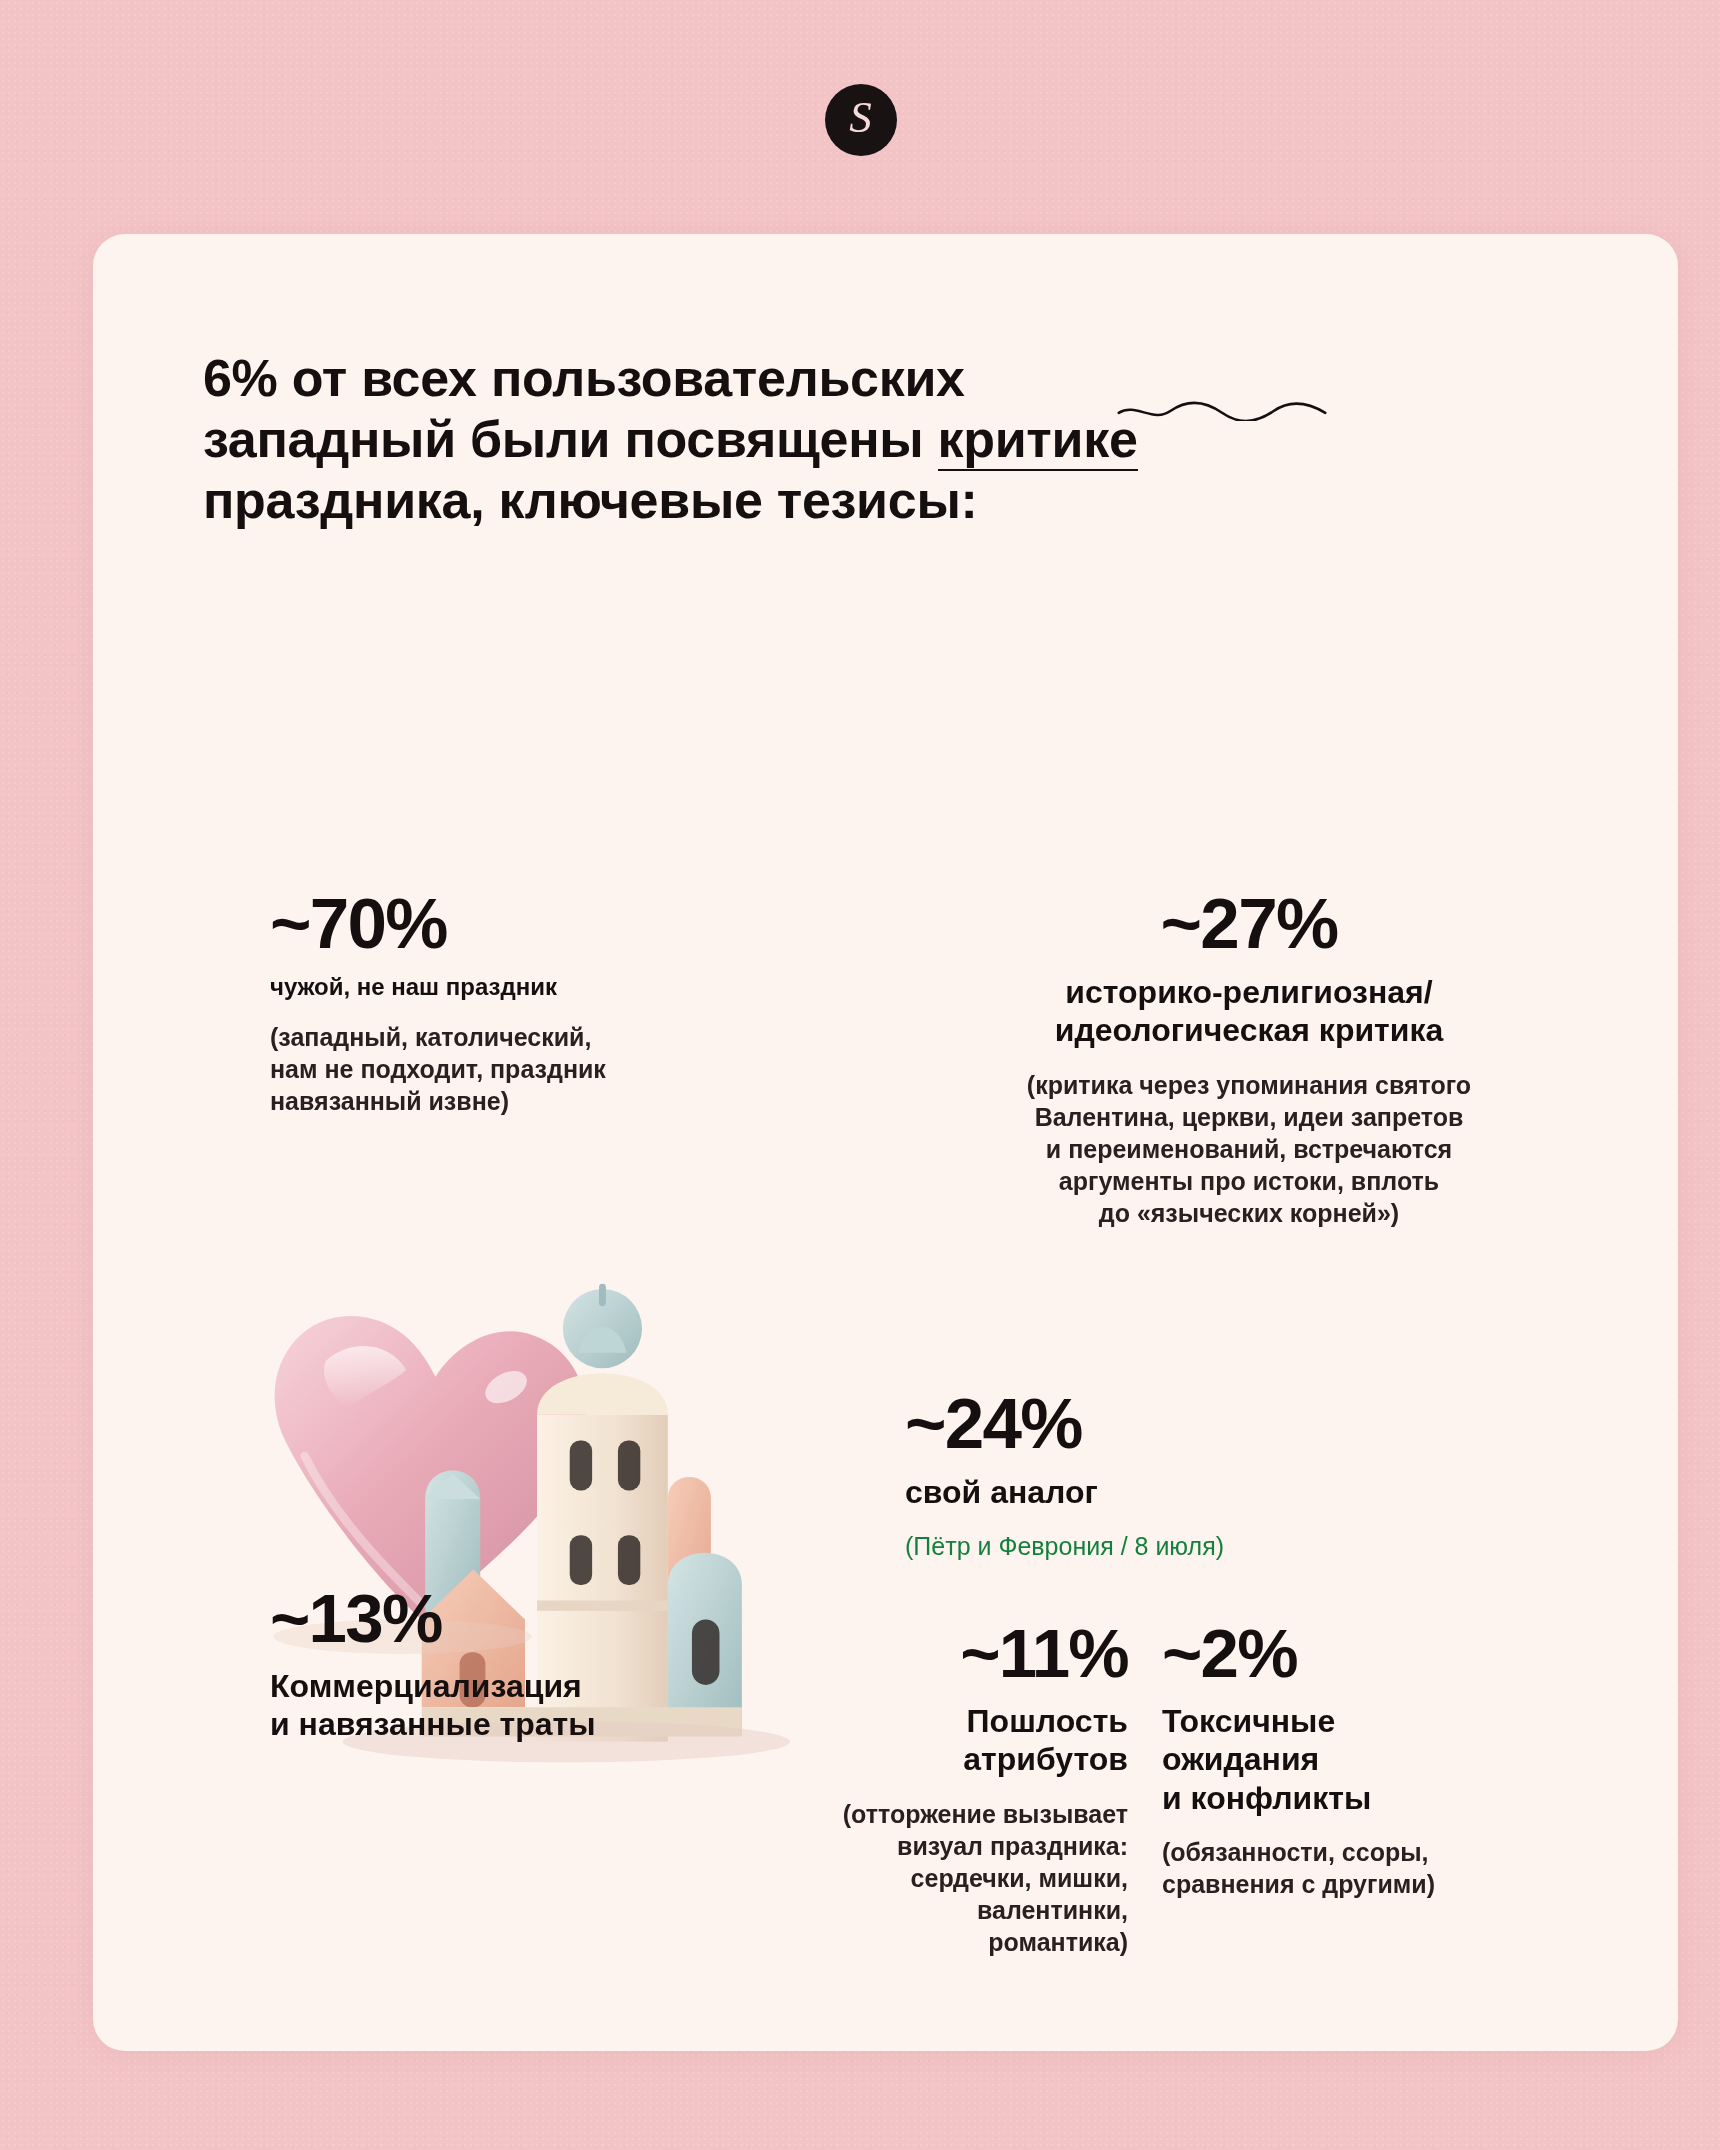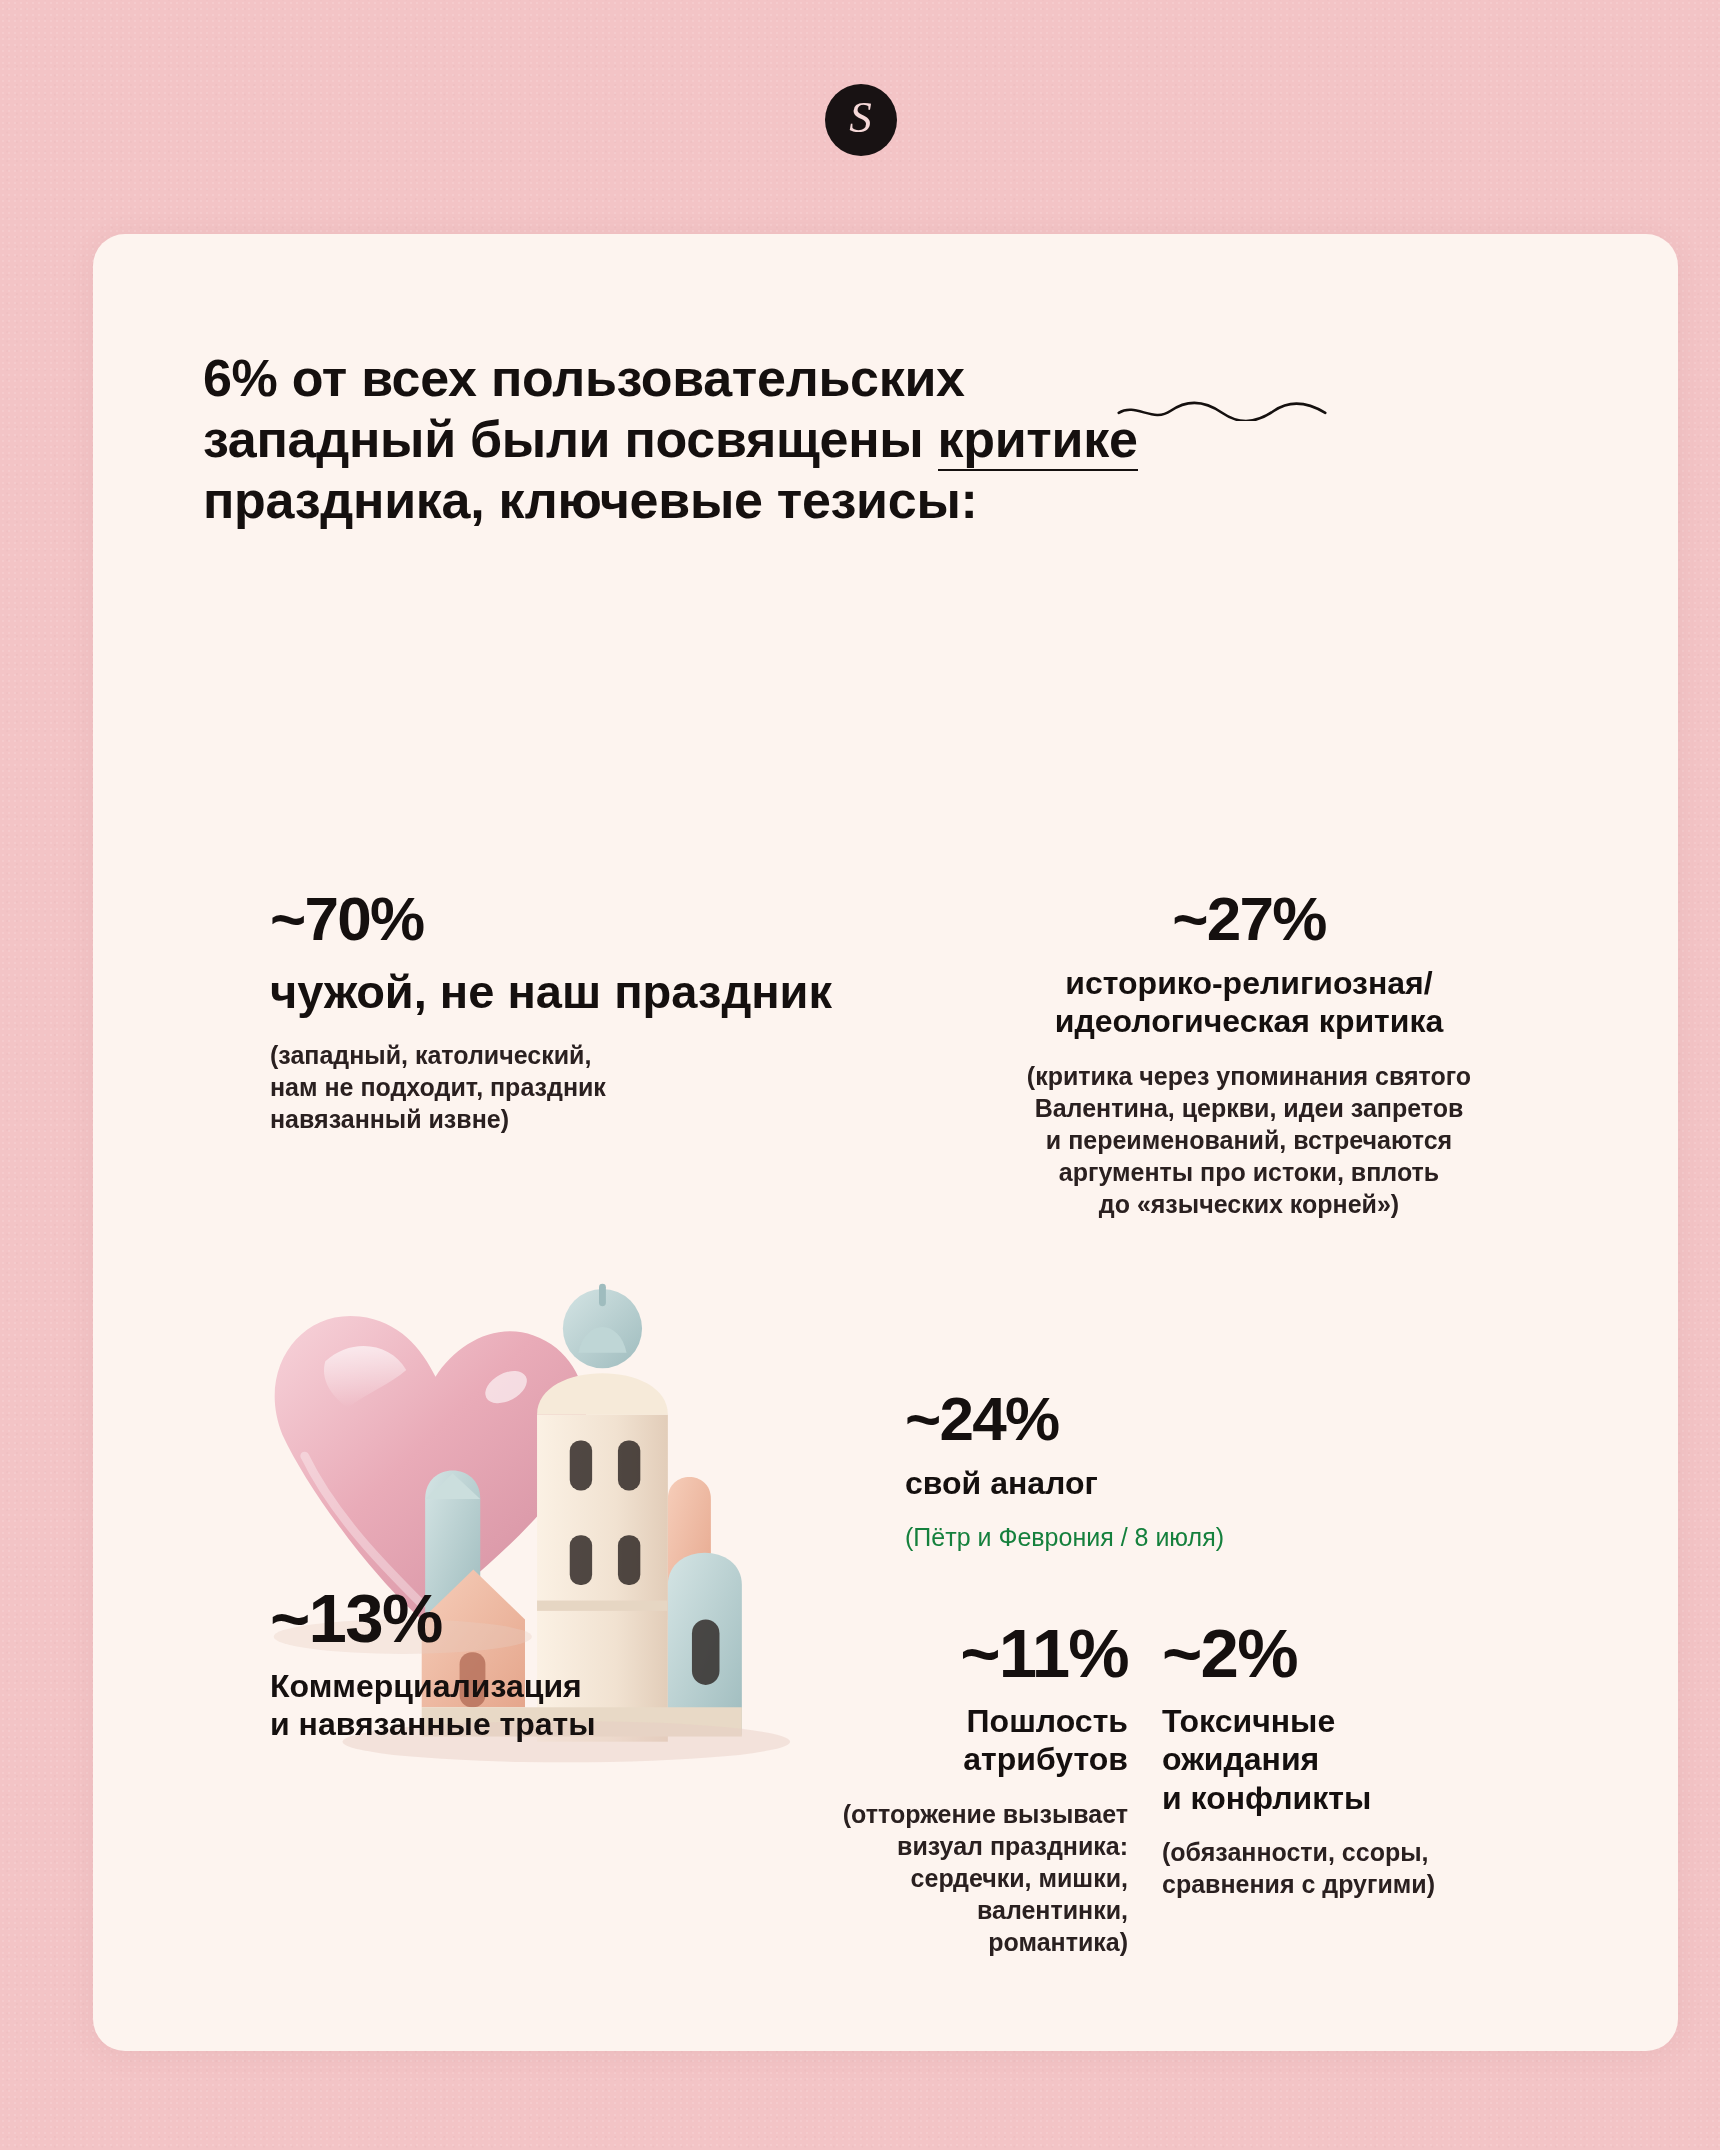--- a/index.html
+++ b/index.html
@@ -95,29 +95,29 @@
   .squiggle {
     position: absolute;
     left: 1024px;
     top: 165px;
     width: 210px;
     height: 22.4px;
   }
 
   
   .pct {
-    font-size: 62px;
+    font-size: 71px;
     font-weight: 700;
     color: #15100f;
     letter-spacing: -1.7px;
     line-height: 1;
   }
   .pct-sm { font-size: 69px; }
   .lead {
-    font-size: 47px;
+    font-size: 24px;
     font-weight: 700;
     color: #15100f;
     line-height: 1.2;
     margin-top: 13.8px;
   }
   .lead-sm { font-size: 32px; }
   .note {
     font-size: 25px;
     font-weight: 700;
     color: #2a2020;

